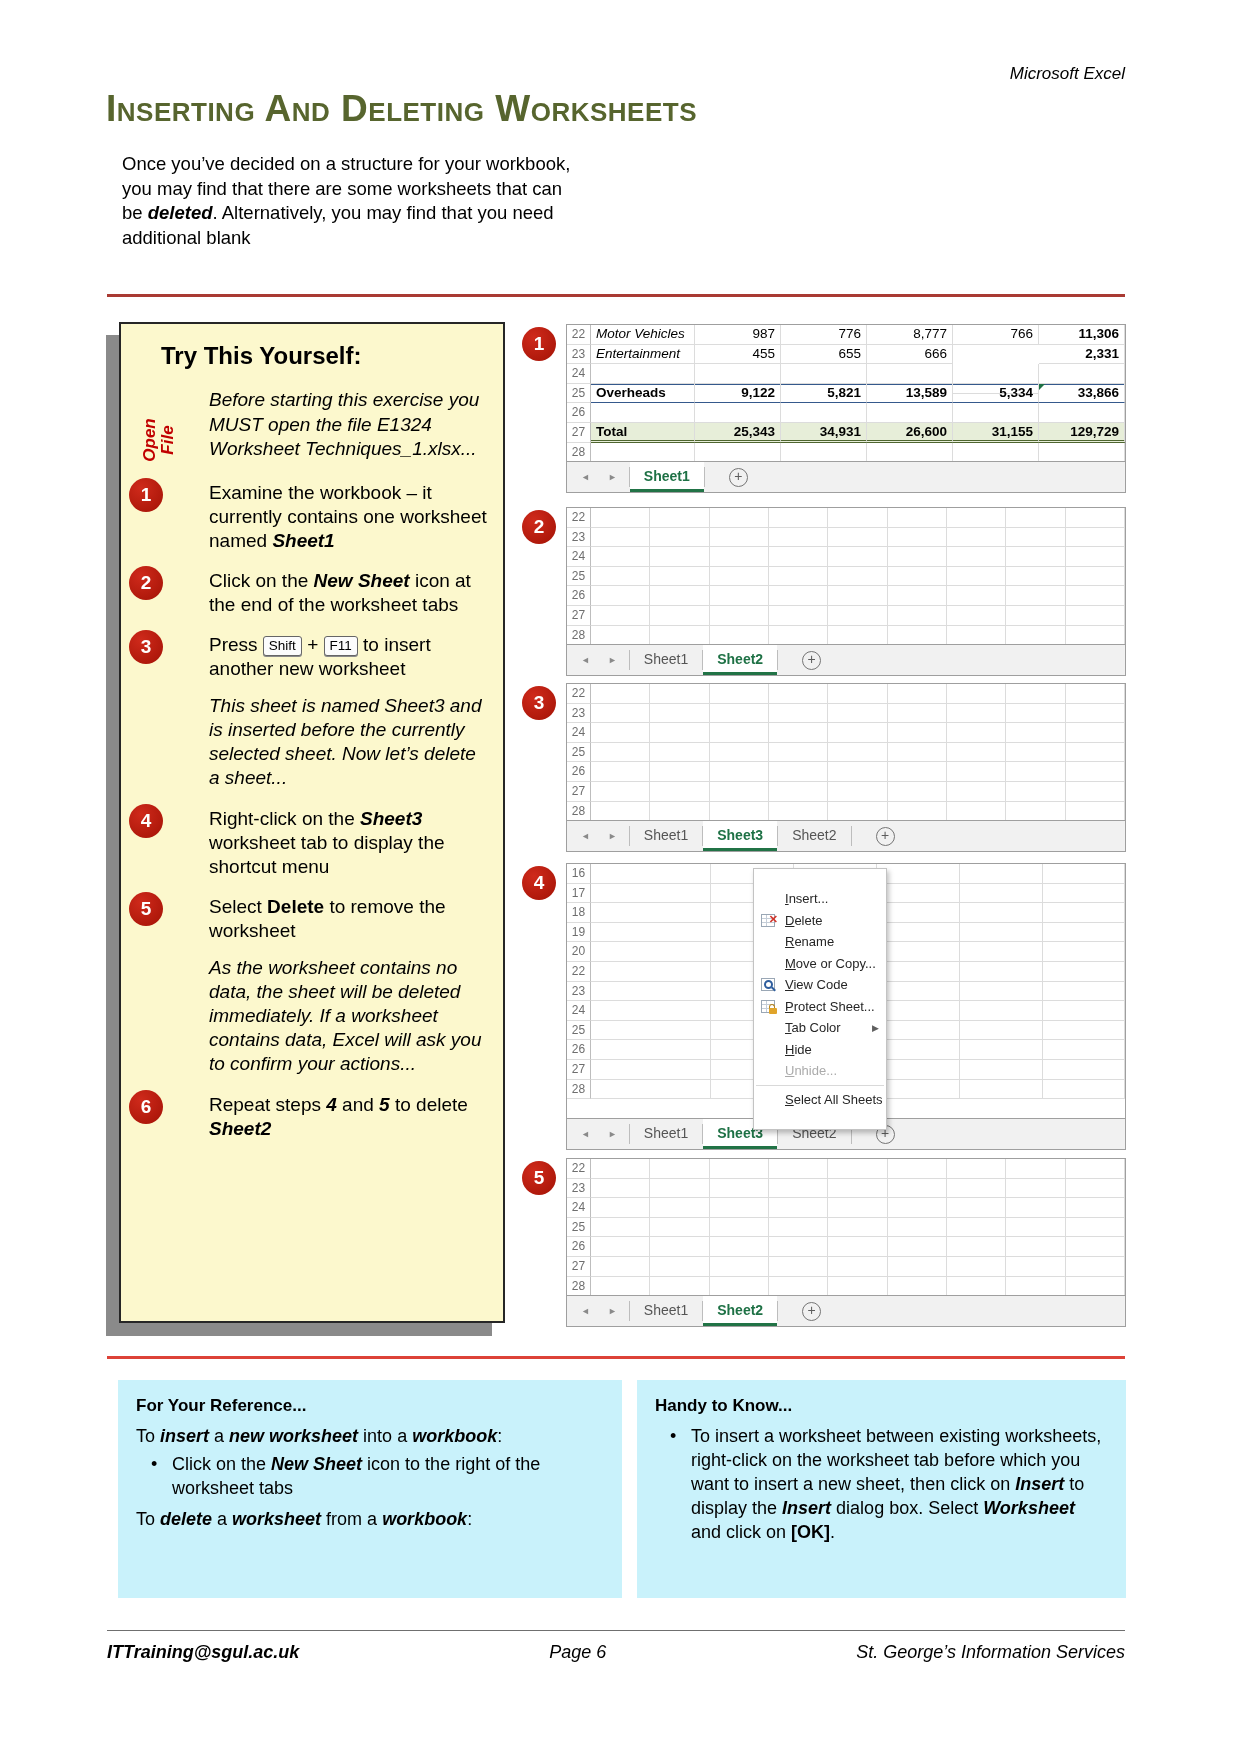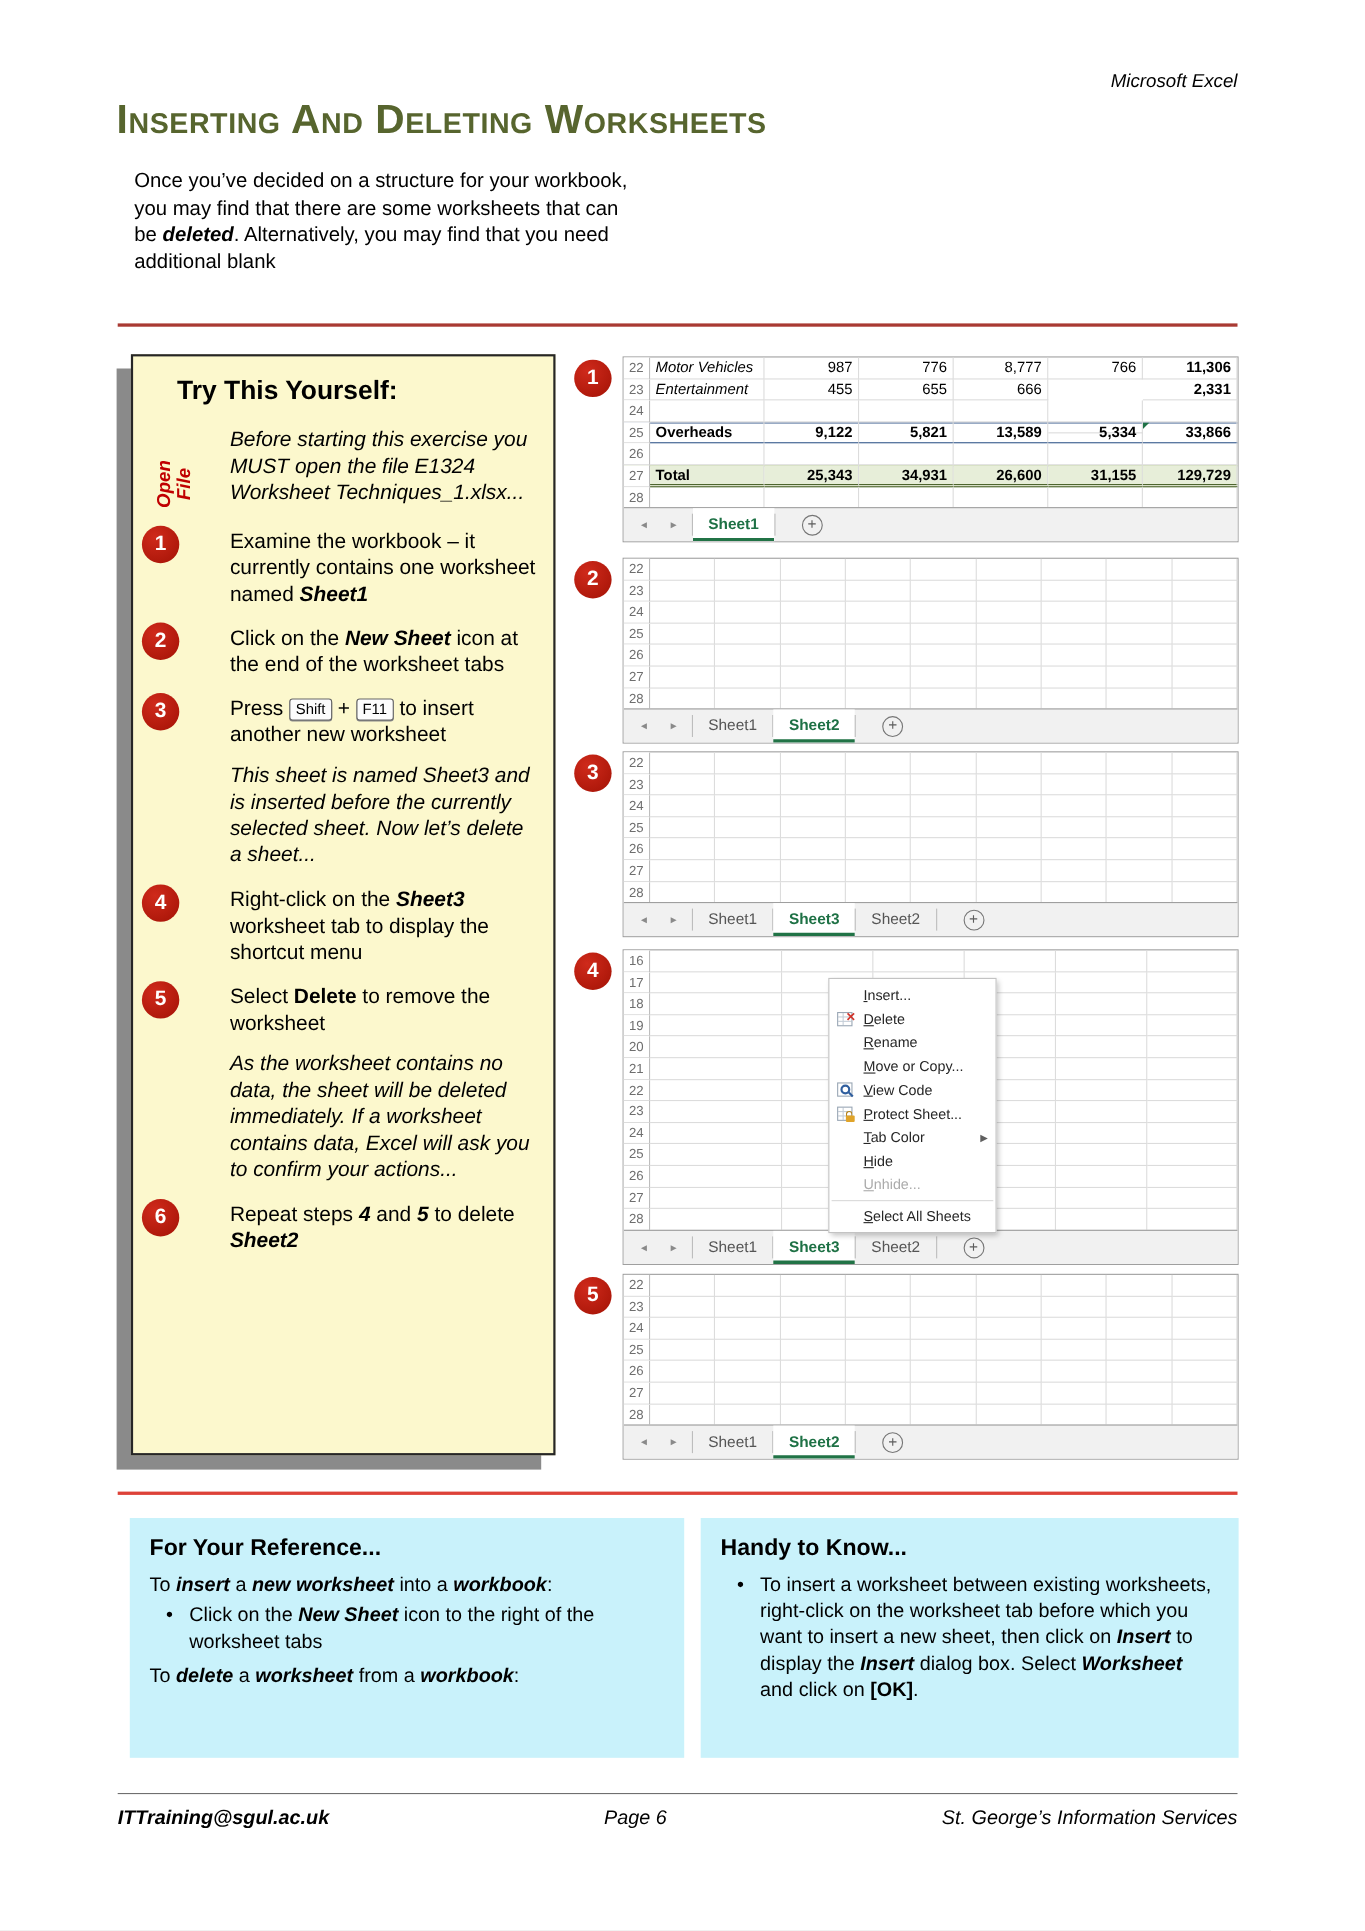--- a/index.html
+++ b/index.html
@@ -49,43 +49,43 @@
   .navs{display:flex;align-items:center;padding:0 12px 0 14px;gap:18px;color:#8a8a8a;font-size:9px;}
   .tsep{width:1px;background:#bdbdbd;margin:5px 0;flex:none;}
   .tab{padding:0 14px;line-height:29px;color:#555;flex:none;}
   .tab.active{background:#fff;color:#1e7145;font-weight:bold;box-shadow:inset 0 -3px 0 #217346;}
   .plus{margin:6px 0 0 24px;width:17px;height:17px;border:1px solid #757575;border-radius:50%;color:#5d5d5d;
         font-size:14px;line-height:15px;text-align:center;flex:none;}
   .fbadge{position:absolute;left:522px;width:34px;height:34px;border-radius:50%;
           background:radial-gradient(circle at 35% 30%,#cf2a1b,#a31205);color:#fff;font-weight:bold;
           font-size:19px;line-height:34px;text-align:center;}
   
-  .ctxmenu{position:absolute;left:753px;top:889px;width:153px;background:#fff;border:1px solid #c3c3c3;
-           box-shadow:2px 3px 5px rgba(0,0,0,.25);padding:4px 0;box-sizing:border-box;z-index:6;}
+  .ctxmenu{position:absolute;left:753px;top:868px;width:134px;background:#fff;border:1px solid #c3c3c3;
+           box-shadow:2px 3px 5px rgba(0,0,0,.25);padding:19px 0;box-sizing:border-box;z-index:6;}
   .mi{position:relative;height:21.5px;line-height:21.5px;padding-left:31px;font-size:13px;color:#262626;white-space:nowrap;}
   .mi.disabled{color:#ababab;}
   .mi .sub{position:absolute;right:7px;top:1px;font-size:9px;color:#5f5f5f;}
   .msep{height:1px;background:#d9d9d9;margin:3px 2px;}
   .micon{position:absolute;left:7px;top:4px;width:14px;height:13px;box-sizing:border-box;}
   .ic-grid{border:1px solid #9aa7b5;background:
      linear-gradient(#c5ced8,#c5ced8) 0 3px/100% 1px no-repeat,
      linear-gradient(#c5ced8,#c5ced8) 0 7px/100% 1px no-repeat,
      linear-gradient(#c5ced8,#c5ced8) 4px 0/1px 100% no-repeat,#fff;}
   .ic-x::after{content:"✕";position:absolute;right:-4px;bottom:-5px;color:#d0352c;font-size:11px;font-weight:bold;}
   .ic-lock::after{content:"";position:absolute;right:-3px;bottom:-2px;width:8px;height:6px;background:#e0a42a;border-radius:1px;}
   .ic-lock::before{content:"";position:absolute;right:-1px;bottom:3px;width:4px;height:4px;
                    border:1.5px solid #b5841f;border-bottom:none;border-radius:3px 3px 0 0;}
   .ic-code{border:1px solid #9aa7b5;background:#fff;}
   .ic-code::after{content:"";position:absolute;left:2px;top:1px;width:5px;height:5px;border:2px solid #2f5e9e;border-radius:50%;}
   .ic-code::before{content:"";position:absolute;left:9px;top:9px;width:5px;height:2px;background:#2f5e9e;transform:rotate(45deg);}
   
   .cyan{position:absolute;top:1380px;background:#c9f2fb;padding:14px 18px;box-sizing:border-box;min-height:218px;}
   #refbox{left:118px;width:504px;}
   #handybox{left:637px;width:489px;}
-  .cyan h3{margin:2px 0 8px;font-size:21px;}
+  .cyan h3{margin:2px 0 8px;font-size:17px;}
   .cyan .line{font-size:18px;line-height:24px;margin:3px 0;}
   .cyan .bullet{position:relative;padding-left:36px;font-size:18px;line-height:24px;margin:4px 0 7px;}
   .cyan .bullet::before{content:"•";position:absolute;left:15px;font-size:18px;}
   
   .fline{position:absolute;left:107px;top:1630px;width:1018px;height:1px;background:#6f6f6f;}
   .footer{position:absolute;left:107px;top:1642px;width:1018px;display:flex;font-size:18px;font-style:italic;}
   .f-left{font-weight:bold;}
   .f-center{flex:1;text-align:center;}
 </style>
 </head>
@@ -449,29 +449,20 @@
           <div class="rn">19</div>
           <div class="cell lbl" style="width: 120px;"></div>
           <div class="cell num" style="width: 83px;"></div>
           <div class="cell num" style="width: 83px;"></div>
           <div class="cell num" style="width: 83px;"></div>
           <div class="cell num" style="width: 83px;"></div>
           <div class="cell num" style="width: 82px;"></div>
         </div>
         <div class="xrow">
           <div class="rn">20</div>
-          <div class="cell lbl" style="width: 120px;"></div>
-          <div class="cell num" style="width: 83px;"></div>
-          <div class="cell num" style="width: 83px;"></div>
-          <div class="cell num" style="width: 83px;"></div>
-          <div class="cell num" style="width: 83px;"></div>
-          <div class="cell num" style="width: 82px;"></div>
-        </div>
-        <div class="xrow">
-          <div class="rn">21</div>
           <div class="cell lbl" style="width: 120px;"></div>
           <div class="cell num" style="width: 83px;"></div>
           <div class="cell num" style="width: 83px;"></div>
           <div class="cell num" style="width: 83px;"></div>
           <div class="cell num" style="width: 83px;"></div>
           <div class="cell num" style="width: 82px;"></div>
         </div>
         <div class="xrow">
           <div class="rn">22</div>
           <div class="cell lbl" style="width: 120px;"></div>

